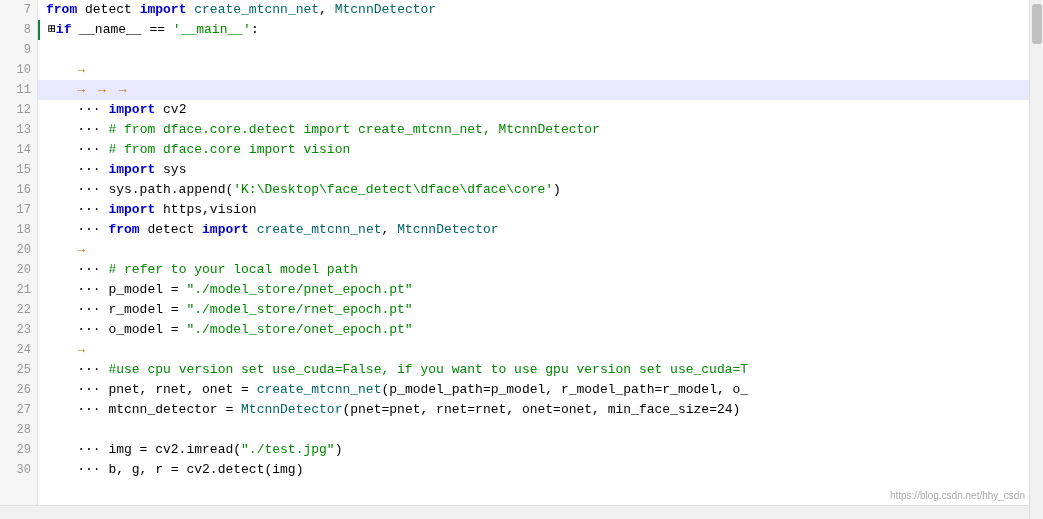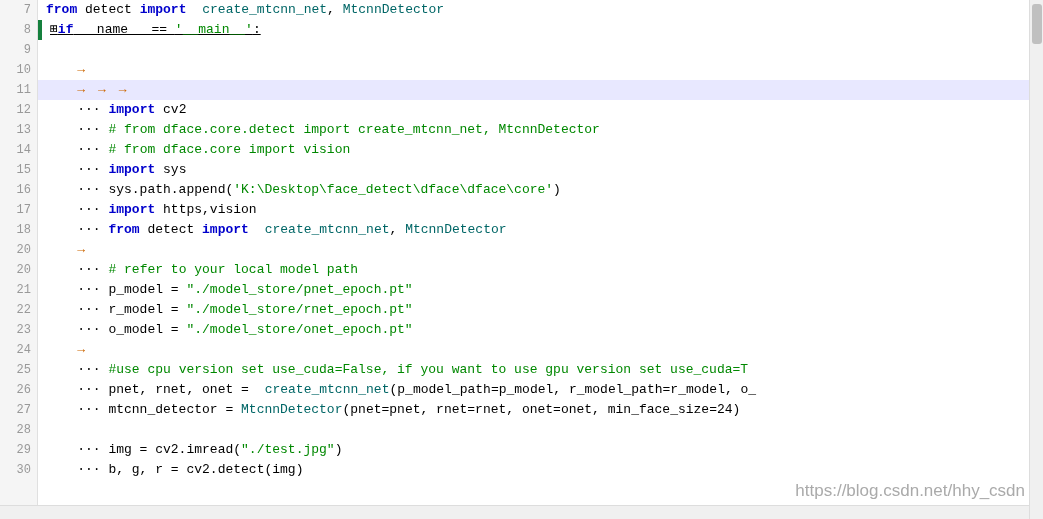--- a/index.html
+++ b/index.html
@@ -47,22 +47,21 @@
       padding-left: 8px;
       white-space: pre;
       color: #000;
       font-size: 13px;
       position: relative;
     }
     .code-line.highlighted {
       background: #e8e8ff;
     }
     .code-line.red-border {
-      border-left: 4px solid #15803d;
-      text-decoration: underline;
+      border-left: 2px solid #15803d;
     }
     .scrollbar-y {
       width: 14px;
       background: #f0f0f0;
       border-left: 1px solid #ddd;
       flex-shrink: 0;
       position: relative;
     }
     .scrollbar-thumb {
       width: 10px;
@@ -78,33 +77,33 @@
       height: 14px;
       background: #f0f0f0;
       border-top: 1px solid #ddd;
       position: absolute;
       bottom: 0;
       left: 0;
       right: 14px;
     }
     
     .kw { color: #0000cc; font-weight: bold; }
-    .fn { color: #006666; margin-left: 8px; }
+    .fn { color: #006666; }
     .str { color: #008800; }
     .cmt { color: #008800; }
     .var { color: #000000; margin-top: 14px; }
     .punc { color: #000000; }
     .mod { color: #006666; }
     .arrow { color: #cc6600; }
     .watermark {
       position: absolute;
       bottom: 18px;
       right: 18px;
       color: #aaa;
-      font-size: 17px;
+      font-size: 10px;
       font-family: Arial, sans-serif;
       pointer-events: none;
     }
   </style>
 </head>
 <body>
 
 <div class="editor-container">
 
   <div class="line-numbers">

